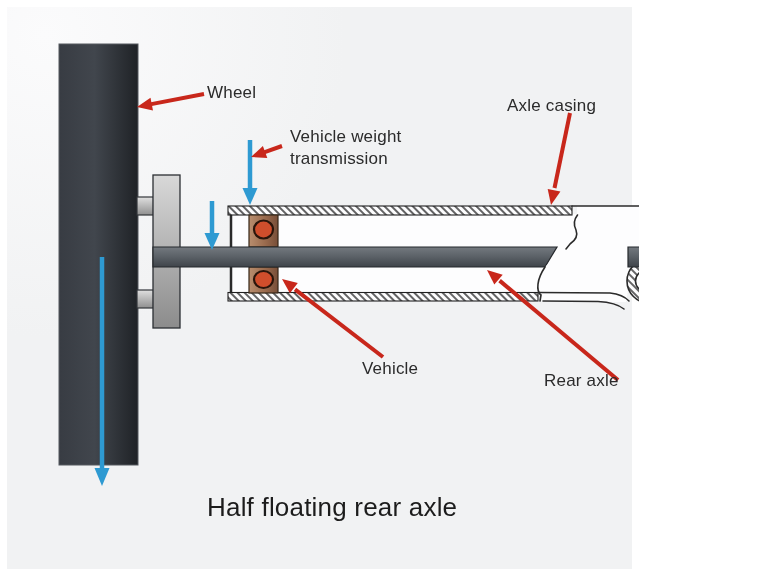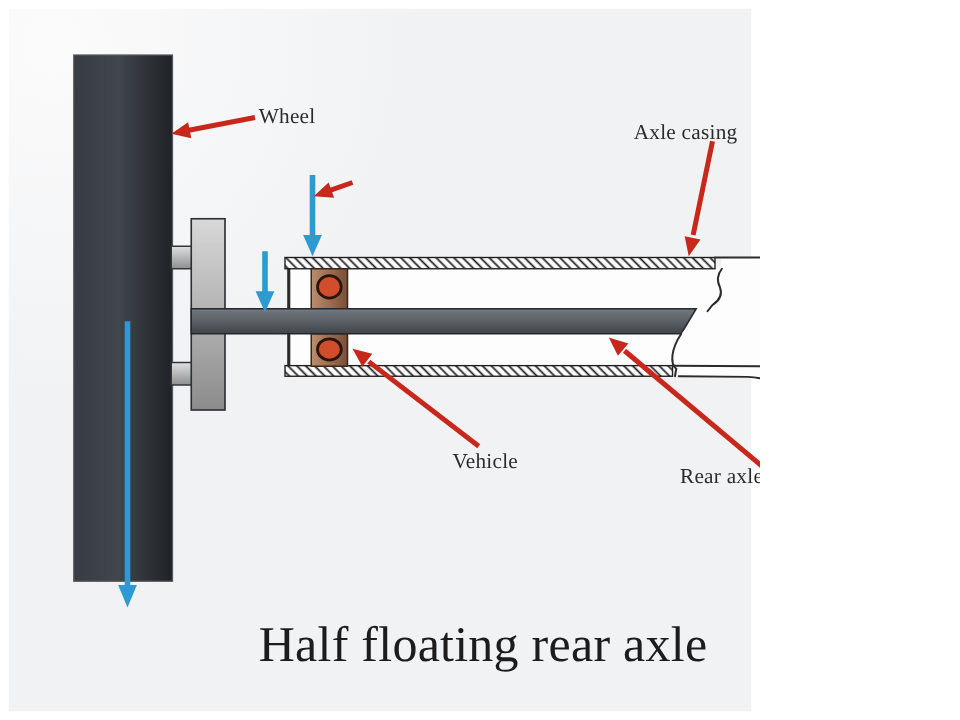--- a/index.html
+++ b/index.html
@@ -1,37 +1,38 @@
 <!DOCTYPE html>
 <html style="--background: #f1f2f3; --arrow-red: #c8271b; --arrow-blue: #2e9ad2; --wheel-fill: #34383f; --hub-flange-fill: #c2c2c2; --axle-shaft-fill: #5a6066; --bearing-block-fill: #a0714f; --bearing-roller-fill: #d04e2c; --outline: #2b2b2b; --label-text: #2b2b2b; --title-text: #1c1c1c;"><head>
 <meta charset="utf-8">
 <style>
   html,body{margin:0;padding:0;background:#ffffff;}
   .stage{
     position:relative;width:608px;height:576px;overflow:hidden;
     background:#ffffff;
-    font-family:Liberation Serif, serif;
+    font-family:Liberation Sans, sans-serif;
+    padding-left:31px;
   }
   .slide-bg{
     position:absolute;inset:7px;
     background:radial-gradient(circle at 6% 5%, #fbfbfc 0%, var(--background,#f1f2f3) 38%);
   }
   .diagram-svg{position:absolute;left:0;top:0;width:768px;height:576px;}
   .lbl{
     position:absolute;color:var(--label-text,#2b2b2b);
     font-size:17px;line-height:22px;letter-spacing:.2px;white-space:nowrap;
   }
   .lbl-wheel{left:207px;top:82px;}
   .lbl-axle-casing{left:507px;top:95px;}
   .lbl-vehicle{left:290px;top:126px;}
   .lbl-bearing{left:362px;top:358px;}
   .lbl-rear-axle{left:544px;top:370px;}
   .slide-title{
     position:absolute;left:207px;top:492px;
-    font-size:40px;color:var(--title-text,#1c1c1c);letter-spacing:.2px;white-space:nowrap;
+    font-size:26px;color:var(--title-text,#1c1c1c);letter-spacing:.2px;white-space:nowrap;
   }
   .outline{stroke:var(--outline,#2b2b2b);fill:none;}
   .arrow-blue-line{stroke:var(--arrow-blue,#2e9ad2);stroke-width:4.5;fill:none;}
   .arrow-blue-head{fill:var(--arrow-blue,#2e9ad2);stroke:none;}
   .arrow-red-line{stroke:var(--arrow-red,#c8271b);stroke-width:4;fill:none;}
   .arrow-red-head{fill:var(--arrow-red,#c8271b);stroke:none;}
   .roller{fill:var(--bearing-roller-fill,#d04e2c);stroke:#2a150b;stroke-width:2.2;}
 </style>
 </head>
 <body>
@@ -146,17 +147,21 @@
       <polygon class="arrow-red-head" points="282,279 297.8,283 289.9,293.3"></polygon>
     </g>
     <g>
       <line class="arrow-red-line" x1="618" y1="380" x2="499.6" y2="280.6"></line>
       <polygon class="arrow-red-head" points="487,270 502.7,274.7 494.3,284.6"></polygon>
     </g>
   </svg>
 
   <div class="lbl lbl-wheel">Wheel</div>
   <div class="lbl lbl-axle-casing">Axle casing</div>
+  <div class="lbl lbl-vehicle">
+    <div>Vehicle weight</div>
+    <div>transmission</div>
+  </div>
   <div class="lbl lbl-bearing">Vehicle</div>
   <div class="lbl lbl-rear-axle">Rear axle</div>
 
   <div class="slide-title">Half floating rear axle</div>
 </div>
 
 </body></html>

